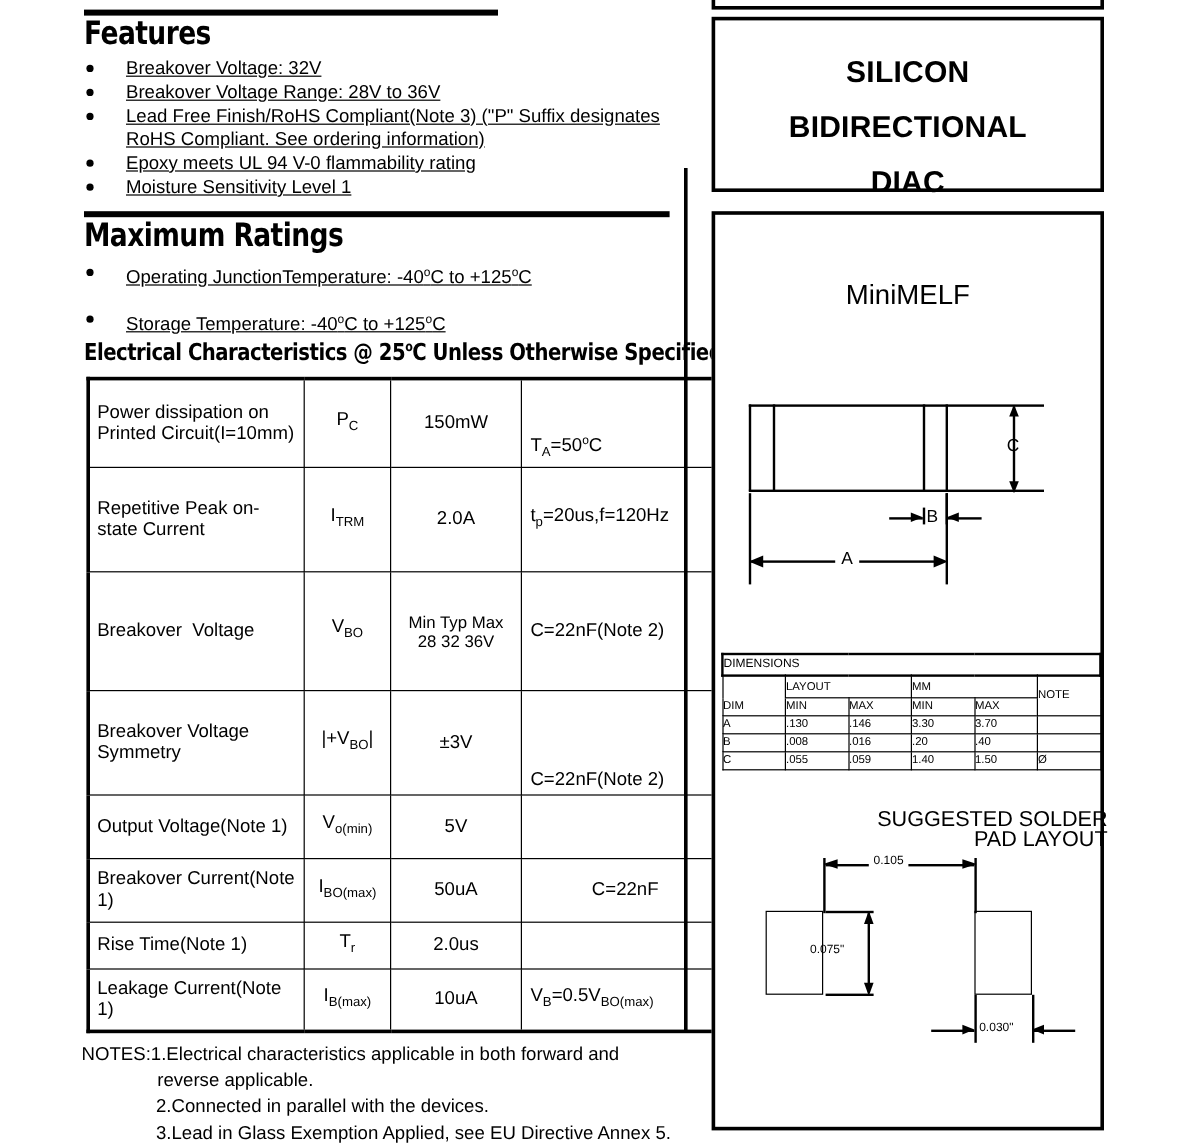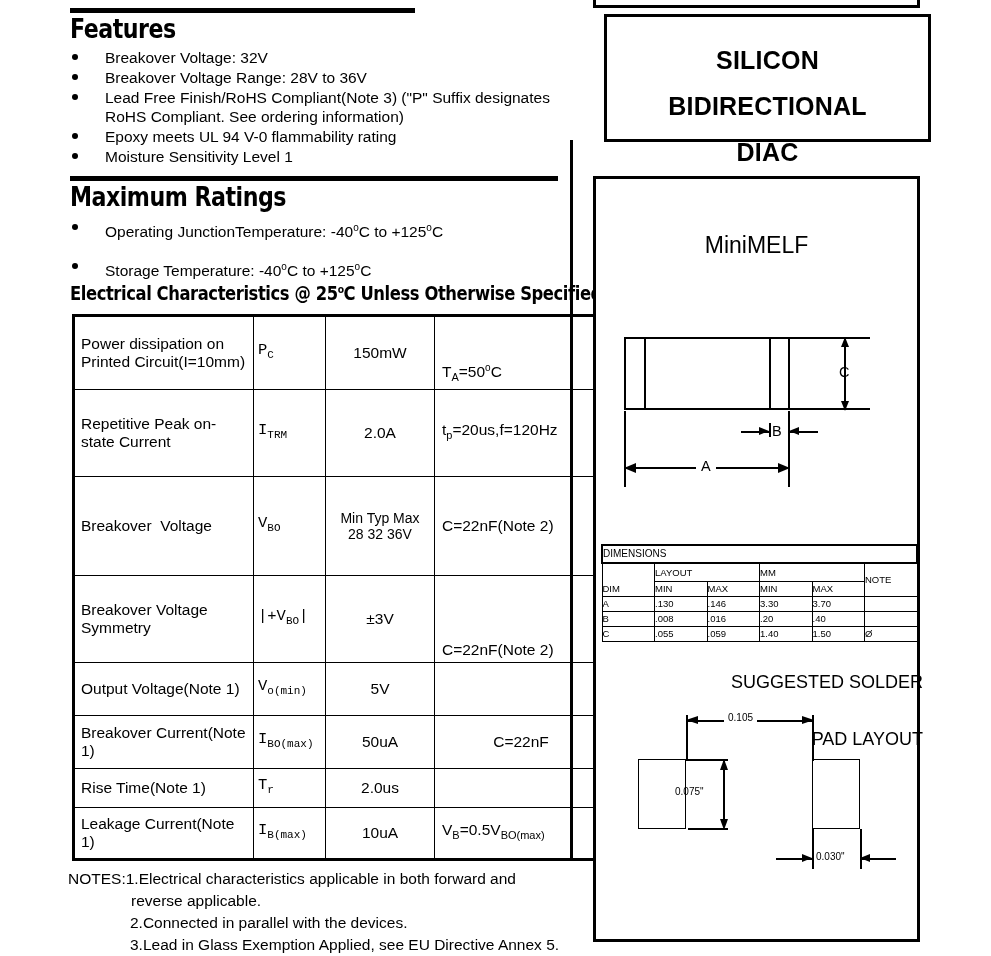--- a/index.html
+++ b/index.html
@@ -29,21 +29,21 @@
 
   .ec-head{
     position:absolute;left:70px;top:282px;
     font-family:"DejaVu Sans", sans-serif;
     font-weight:bold;font-size:19.5px;letter-spacing:-0.5px;
     transform:scaleX(0.84);transform-origin:left center;
     white-space:nowrap;
   }
   .ec-head sup{font-size:11px;vertical-align:super;}
 
-  .bullets{position:absolute;left:70px;}
+  .bullets{position:absolute;left:70px;text-decoration:underline;}
   #feature-list{top:48px;}
   #rating-list{top:218px;}
   .bullet-row{position:relative;padding-left:35px;margin-bottom:2px;}
   .bullet-row .dot{
     position:absolute;left:2px;top:6px;width:6px;height:6px;
     border-radius:50%;background:#000;
   }
   .bullet-row .txt{font-size:15.5px;line-height:19px;display:block;}
   #feature-list .bullet-row{margin-bottom:1px;}
   #rating-list .bullet-row{margin-bottom:16px;}
@@ -53,21 +53,21 @@
   #ec-table{
     position:absolute;left:72px;top:314px;width:496px;
     border-collapse:collapse;table-layout:fixed;
   }
   #ec-table td{
     border:1px solid #000;
     font-size:15.5px;line-height:18px;
     padding:3px 4px;vertical-align:middle;
   }
   #ec-table .c-param{width:168px;text-align:left;padding-left:6px;}
-  #ec-table .c-sym{width:63px;text-align:left;font-family:Liberation Mono, monospace;}
+  #ec-table .c-sym{width:63px;text-align:center;}
   #ec-table .c-val{width:100px;text-align:center;}
   #ec-table .c-cond{width:165px;text-align:left;padding-left:7px;}
   .sub{font-size:11px;vertical-align:sub;}
   .minmax{display:block;font-size:14px;line-height:16px;text-align:center;}
   .bot-al{vertical-align:bottom !important;padding-bottom:6px;}
   .outer-top{border-top:3px solid #000 !important;}
   .outer-bot{border-bottom:3px solid #000 !important;}
   .outer-l{border-left:3px solid #000 !important;}
   .outer-r{border-right:3px solid #000 !important;}
 
@@ -78,21 +78,21 @@
   .note-ind2{padding-left:62px;}
 
   
   #col-divider{position:absolute;left:570px;top:140px;width:3px;height:720px;background:#000;}
 
   
   .right{position:absolute;left:580px;top:0;width:411px;height:956px;}
 
   .rbox{position:absolute;border:3px solid #000;background:#fff;box-sizing:border-box;}
   #box-clip{left:13px;top:-40px;width:327px;height:48px;}
-  #box-title{left:24px;top:14px;width:327px;height:128px;}
+  #box-title{left:13px;top:14px;width:327px;height:146px;}
   #box-package{left:13px;top:176px;width:327px;height:766px;}
 
   .title-line{
     position:absolute;left:0;width:100%;text-align:center;
     font-weight:bold;font-size:25px;letter-spacing:0.2px;
   }
   #title-l1{top:29px;}
   #title-l2{top:75px;}
   #title-l3{top:121px;}
 
@@ -337,21 +337,21 @@
             <td>1.40</td>
             <td>1.50</td>
             <td>Ø</td>
           </tr>
         </tbody>
           </table>
       </div>
 
       <div id="pad-area">
         <div class="padtitle" style="top:0;">SUGGESTED SOLDER</div>
-        <div class="padtitle" style="top:17px;margin-top:40px;">PAD LAYOUT</div>
+        <div class="padtitle" style="top:17px;">PAD LAYOUT</div>
 
         <div class="pad" style="left:42px;top:85px;width:48px;height:70px;"></div>
         <div class="pad" style="left:216px;top:85px;width:48px;height:70px;"></div>
 
         <div class="ln vl" style="left:90px;top:41px;height:46px;"></div>
         <div class="ln vl" style="left:216px;top:41px;height:46px;"></div>
         <div class="ln hl" style="left:92px;top:46px;width:124px;"></div>
         <svg style="position:absolute;left:90px;top:41px;" width="128" height="11">
           <polygon points="0,5 12,1 12,9" fill="#000"></polygon>
           <polygon points="128,5 116,1 116,9" fill="#000"></polygon>

